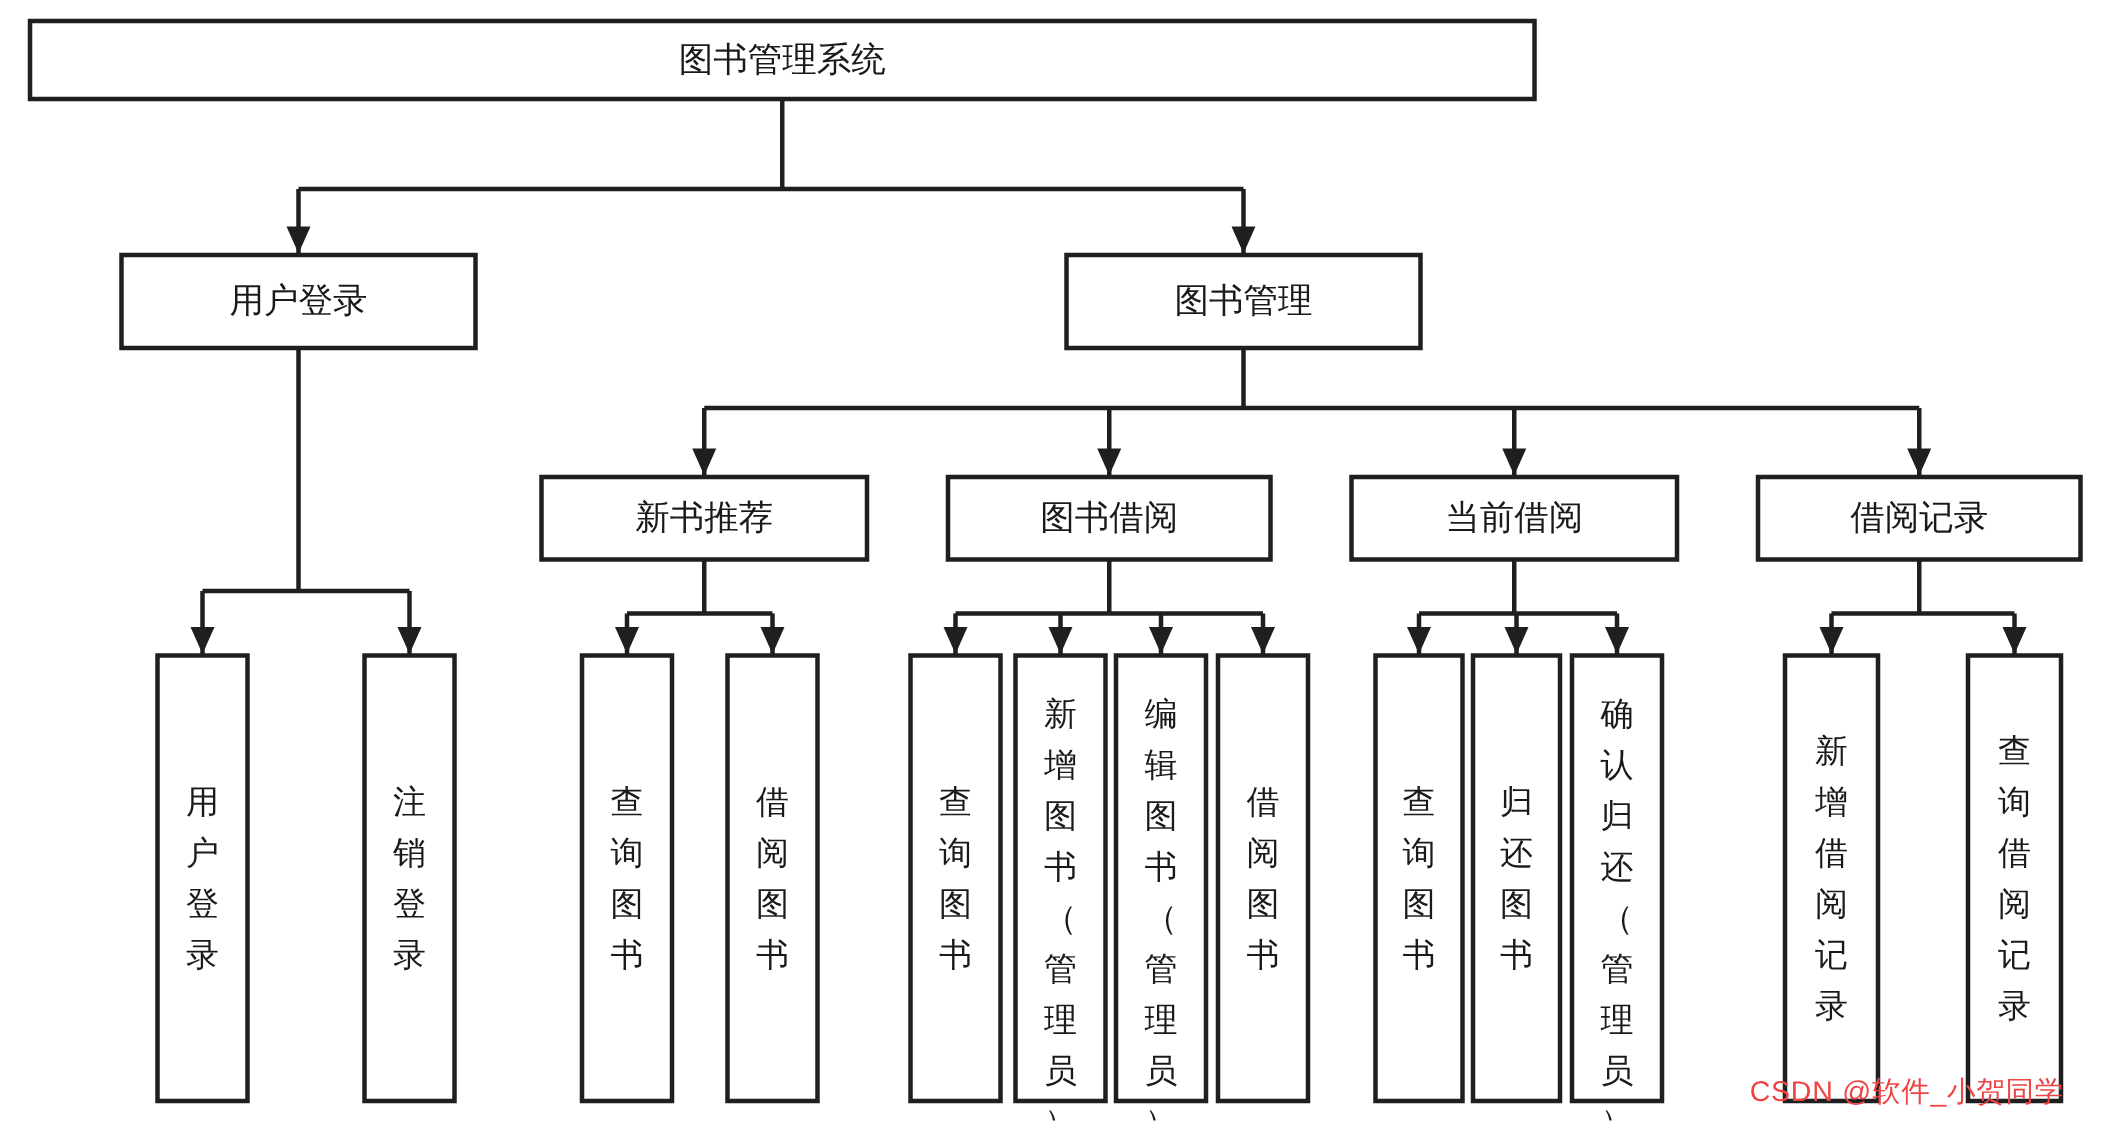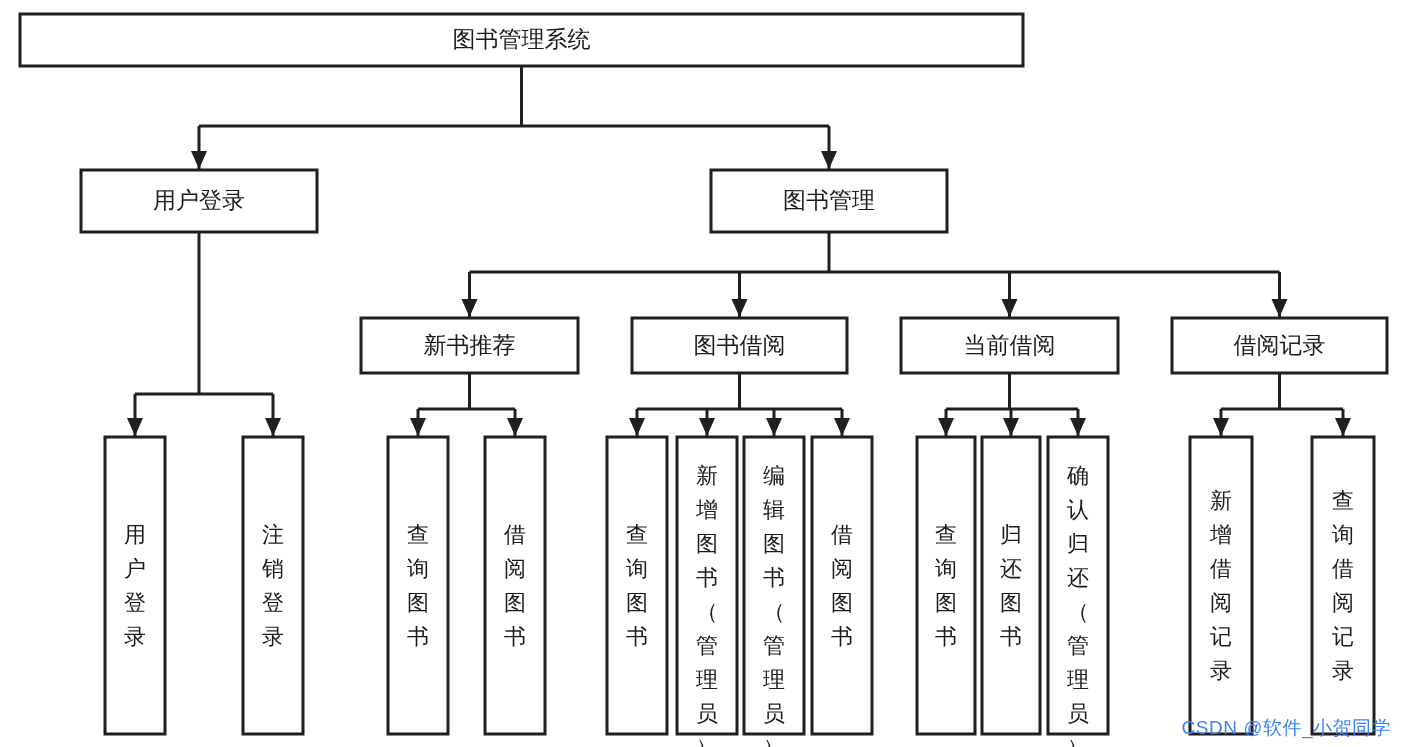--- a/index.html
+++ b/index.html
@@ -49,25 +49,25 @@
     stroke: #1f1f1f;
     stroke-width: 3;
     fill: none;
   }
   .arrow-head {
     fill: #1f1f1f;
     stroke: none;
   }
   .watermark {
     position: absolute;
-    right: 14px;
+    right: 29px;
     bottom: 6px;
     font-family: "Liberation Sans", "DejaVu Sans", sans-serif;
     font-size: 19px;
-    color: #3b82f6;
+    color: #ef4444;
     white-space: nowrap;
     letter-spacing: 0.5px;
     pointer-events: none;
   }
 </style>
 </head>
 <body>
 
 <div id="diagram-root">
   <svg class="flowchart" viewBox="0 0 1405 747" xmlns="http://www.w3.org/2000/svg">

